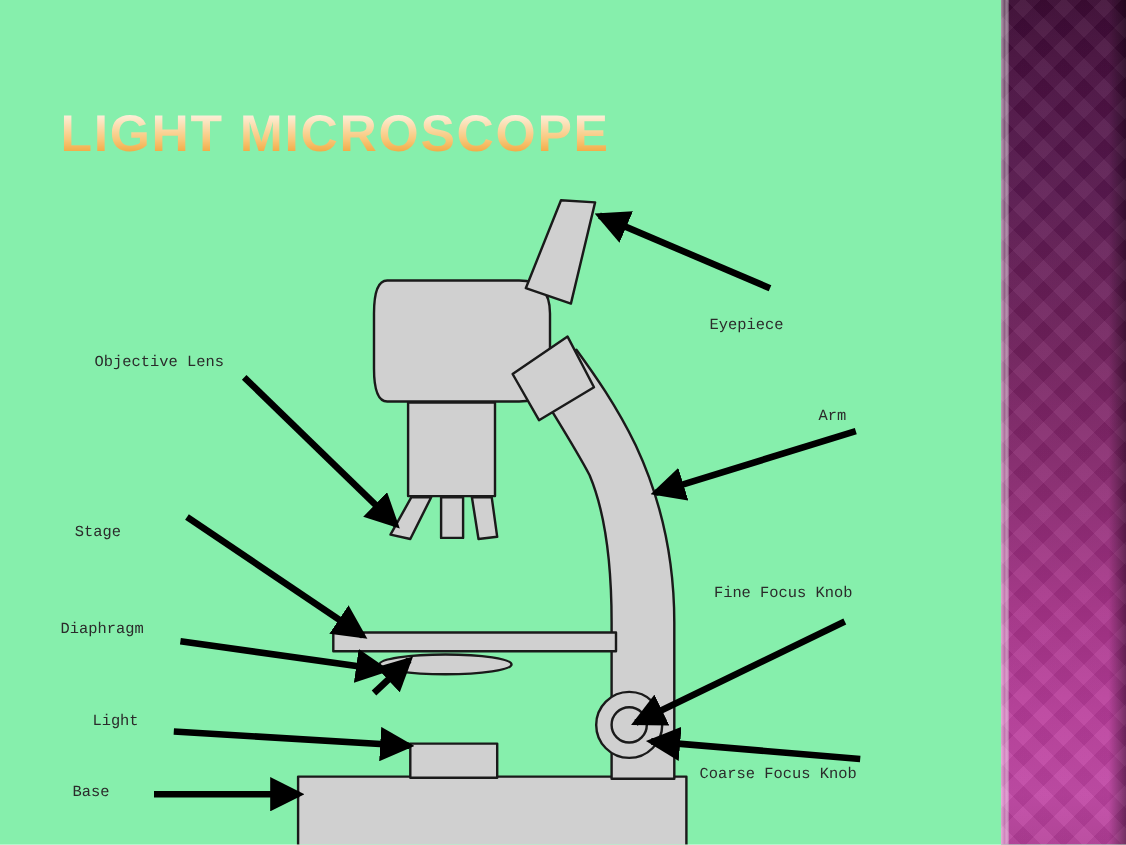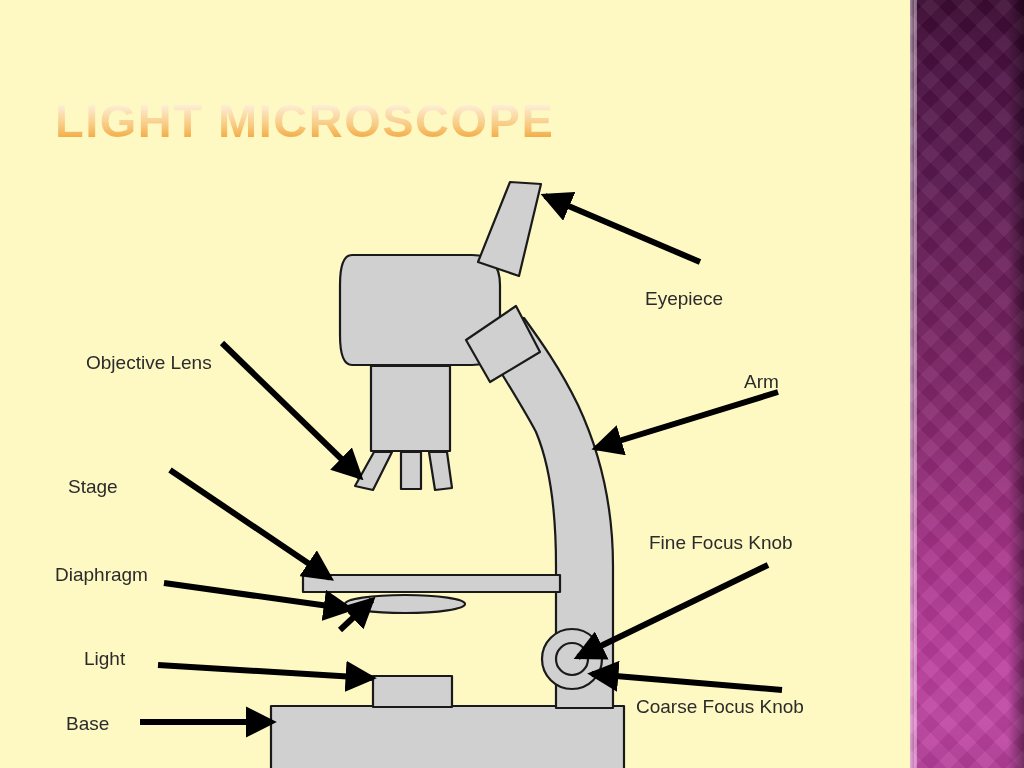--- a/index.html
+++ b/index.html
@@ -4,21 +4,21 @@
 <style>
   html, body {
     margin: 0;
     padding: 0;
     background: #ffffff;
   }
   #slide {
     position: relative;
     width: 1024px;
     height: 768px;
-    background: #fef9c3;
+    background: #86efac;
     overflow: hidden;
     font-family: "Liberation Sans", sans-serif;
   }
 
   
   #slide-title {
     position: absolute;
     left: 55px;
     top: 96px;
     font-family: "Liberation Sans", sans-serif;
@@ -92,22 +92,22 @@
   
   #diagram {
     position: absolute;
     left: 0;
     top: 0;
     width: 1024px;
     height: 768px;
   }
   .lbl {
     position: absolute;
-    font-family: Liberation Sans, sans-serif;
-    font-size: 19px;
+    font-family: Liberation Mono, monospace;
+    font-size: 14px;
     color: #2b2b2b;
     white-space: nowrap;
   }
 </style>
 </head>
 <body>
 
 <div id="slide">
 
   <div id="slide-title">Light Microscope</div>
@@ -172,21 +172,21 @@
       <line x1="170" y1="470" x2="330" y2="578"></line>
       <line x1="164" y1="583" x2="350" y2="609"></line>
       <line x1="340" y1="630" x2="372" y2="600" marker-end=""></line>
       <line x1="158" y1="665" x2="372" y2="678"></line>
       <line x1="140" y1="722" x2="272" y2="722"></line>
       <line x1="768" y1="565" x2="578" y2="657"></line>
       <line x1="782" y1="690" x2="592" y2="674"></line>
     </g>
   </svg>
 
-  <div class="lbl" style="left:86px;  top:322px;margin-top:30px;">Objective Lens</div>
+  <div class="lbl" style="left:86px;  top:322px;">Objective Lens</div>
   <div class="lbl" style="left:68px;  top:476px;">Stage</div>
   <div class="lbl" style="left:55px;  top:548px;margin-top:16px;">Diaphragm</div>
   <div class="lbl" style="left:84px;  top:648px;text-align:right;">Light</div>
   <div class="lbl" style="left:66px;  top:713px;">Base</div>
   <div class="lbl" style="left:645px; top:288px;">Eyepiece</div>
   <div class="lbl" style="left:744px; top:371px;">Arm</div>
   <div class="lbl" style="left:638px; top:532px;margin-left:11px;">Fine Focus Knob</div>
   <div class="lbl" style="left:636px; top:696px;">Coarse Focus Knob</div>
 
   <div id="side-band">

